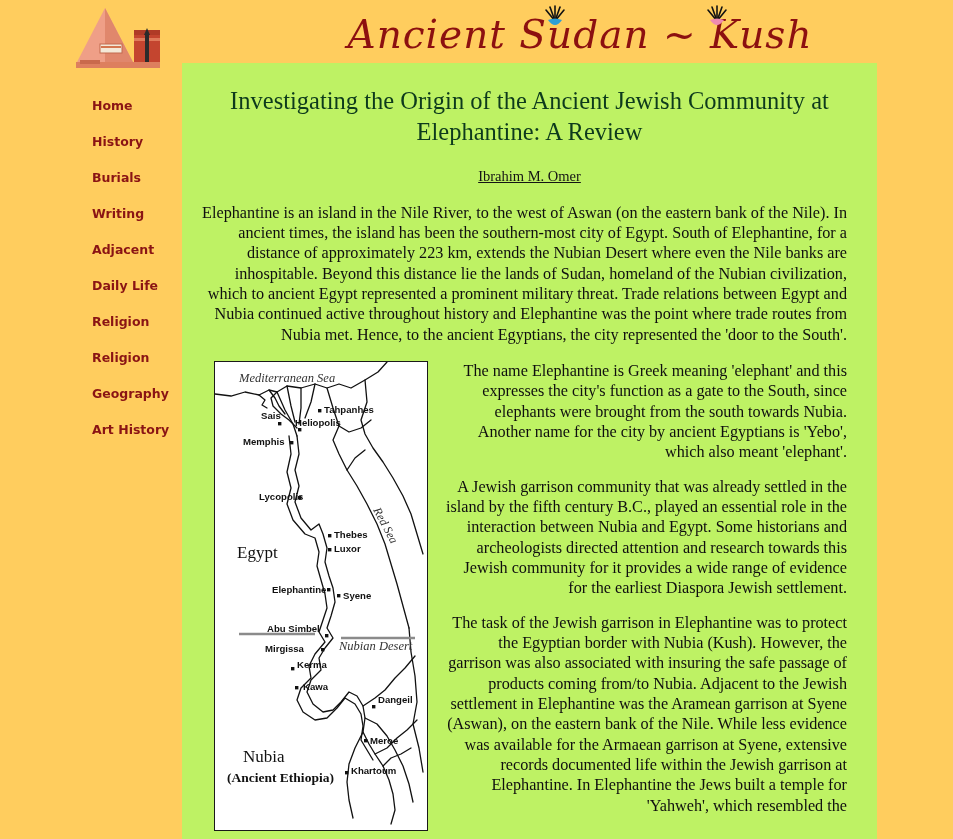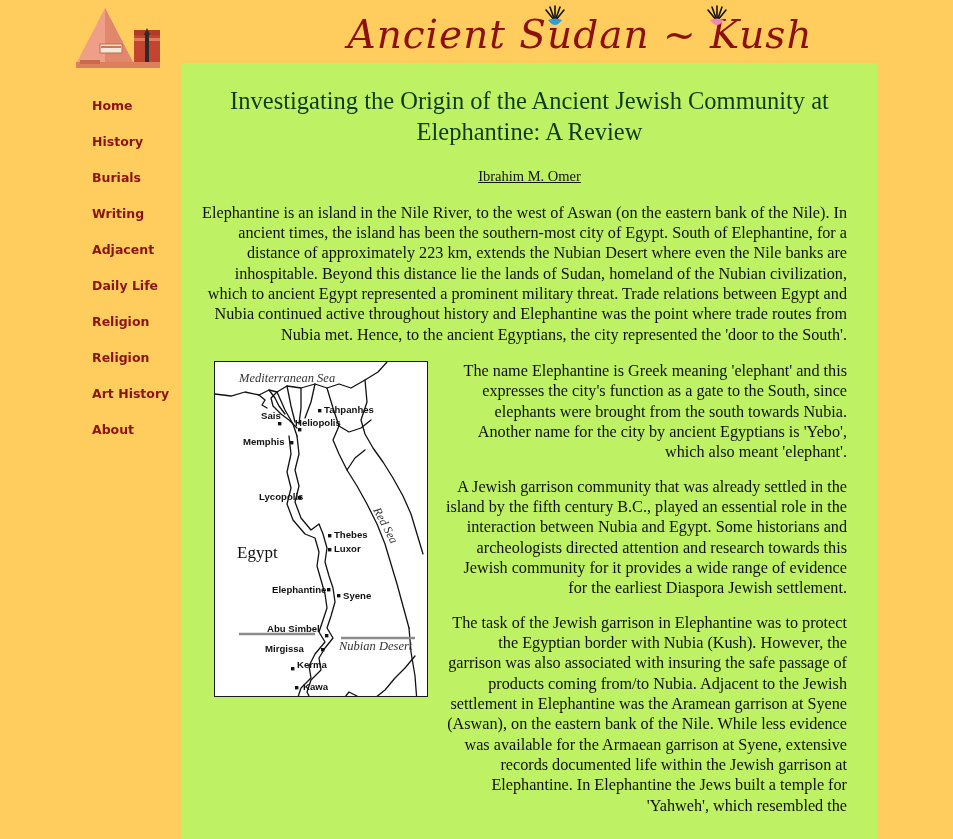--- a/index.html
+++ b/index.html
@@ -113,21 +113,21 @@
     margin: 0 0 14px 0;
     text-align: right;
   }
   #intro-para { margin-bottom: 16px; }
 
   
   #map-figure {
     float: left;
     margin: 0 14px 8px 16px;
     width: 214px;
-    height: 336px;
+    height: 470px;
     border: 1.5px solid #1a1a1a;
     background: #ffffff;
     position: relative;
     overflow: hidden;
     box-sizing: border-box;
   }
   #map-figure svg { display: block; }
 
   .float-text { overflow: hidden; }
 </style>
@@ -190,22 +190,22 @@
 
 <nav id="sidebar-nav">
   <a class="nav-item">Home</a>
   <a class="nav-item">History</a>
   <a class="nav-item">Burials</a>
   <a class="nav-item">Writing</a>
   <a class="nav-item">Adjacent</a>
   <a class="nav-item">Daily Life</a>
   <a class="nav-item">Religion</a>
   <a class="nav-item">Religion</a>
+  <a class="nav-item">Geography</a>
   <a class="nav-item">Art History</a>
-  <a class="nav-item">About</a>
 </nav>
 
 <main id="content-panel">
 
   <h1 id="article-title">Investigating the Origin of the Ancient Jewish Community at Elephantine: A Review</h1>
   <div id="article-author">Ibrahim M. Omer</div>
 
   <div id="article-body">
 
     <p class="para" id="intro-para">Elephantine is an island in the Nile River, to the west of Aswan (on the eastern bank of the Nile). In ancient times, the island has been the southern-most city of Egypt. South of Elephantine, for a distance of approximately 223 km, extends the Nubian Desert where even the Nile banks are inhospitable. Beyond this distance lie the lands of Sudan, homeland of the Nubian civilization, which to ancient Egypt represented a prominent military threat. Trade relations between Egypt and Nubia continued active throughout history and Elephantine was the point where trade routes from Nubia met. Hence, to the ancient Egyptians, the city represented the 'door to the South'.</p>

